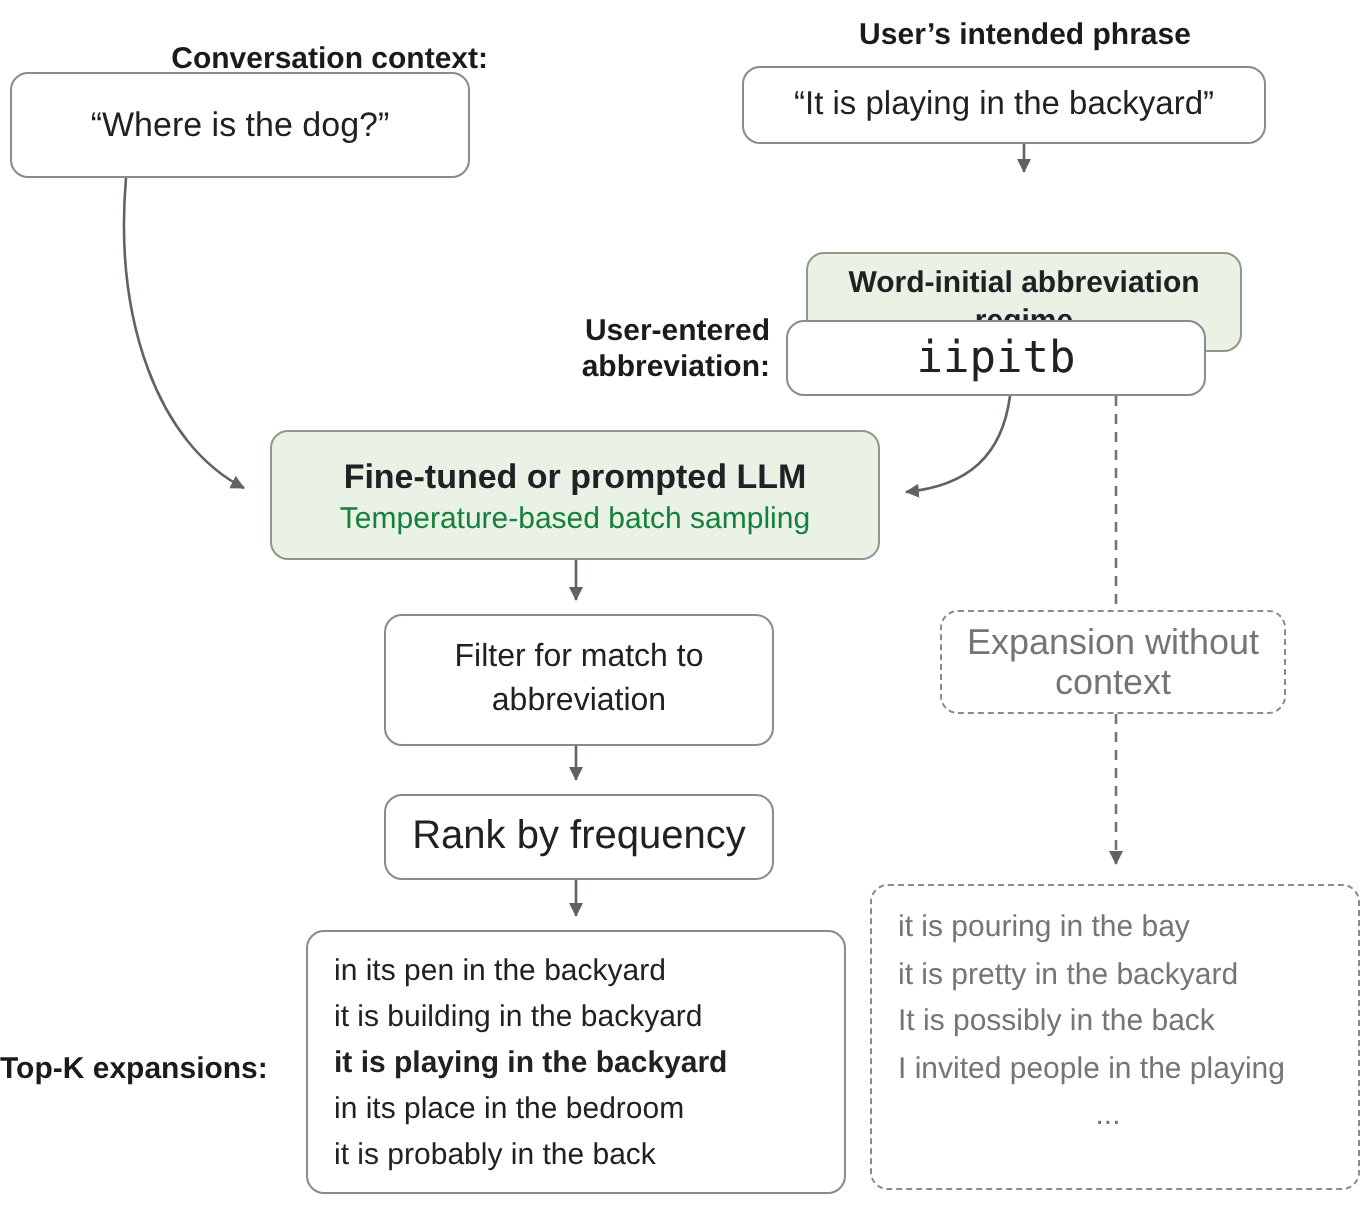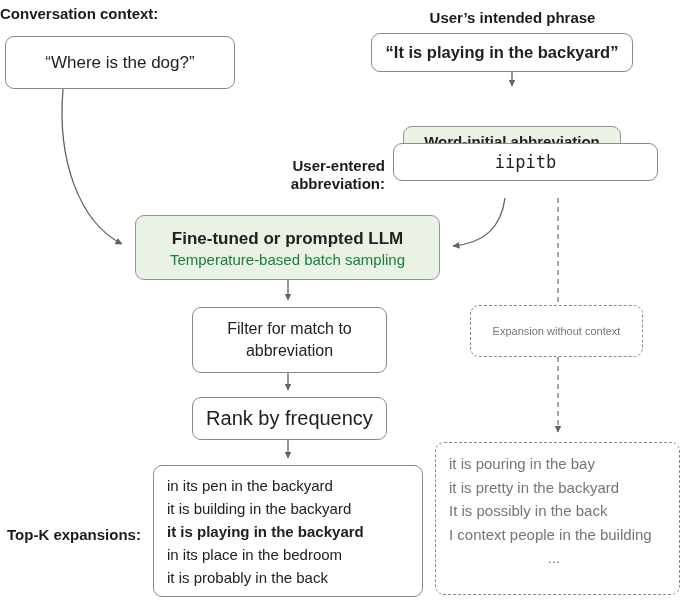--- a/index.html
+++ b/index.html
@@ -11,45 +11,45 @@
     position:absolute;box-sizing:border-box;background:#ffffff;
     border:1.4px solid #8a8a8a;border-radius:9px;
     display:flex;align-items:center;justify-content:center;
     text-align:center;
   }
   .node.green{background:#e9f2e4;border-color:#8e998c;}
   .node.dashed{border-style:dashed;color:#757575;}
   .label{position:absolute;font-weight:bold;font-size:15px;color:#1b1b1b;}
   .prelines{white-space:pre-line;}
   .ctx-box{left:5px;top:36px;width:230px;height:53px;font-size:17px;}
-  .phrase-box{left:371px;top:33px;width:262px;height:39px;font-size:16.5px;font-weight:bold;}
+  .phrase-box{left:371px;top:33px;width:262px;height:39px;font-size:16.5px;}
   .regime-box{left:403px;top:92px;width:218px;height:50px;font-size:15px;font-weight:bold;line-height:19px;margin-top:34px;}
-  .abbr-box{left:393px;top:143px;width:265px;height:38px;font-family:"DejaVu Sans Mono",monospace;font-size:17px;}
+  .abbr-box{left:393px;top:160px;width:210px;height:38px;font-family:"DejaVu Sans Mono",monospace;font-size:22px;}
   .llm-box{left:135px;top:215px;width:305px;height:65px;flex-direction:column;padding-top:2px;}
   .llm-title{font-size:17px;font-weight:bold;line-height:22px;}
   .llm-sub{font-size:15px;color:#15803d;line-height:19px;}
   .filter-box{left:192px;top:307px;width:195px;height:66px;font-size:16px;line-height:22px;padding:16px 10px;}
   .rank-box{left:192px;top:397px;width:195px;height:43px;font-size:20px;}
   .topk-box{
     left:153px;top:465px;width:270px;height:132px;
     display:block;text-align:left;font-size:15px;line-height:23px;
     padding:8px 24px 0 13px;
   }
   .topk-box .bold{font-weight:bold;}
-  .expansion-box{left:470px;top:305px;width:173px;height:52px;font-size:11px;line-height:20px;padding:0 8px;}
+  .expansion-box{left:470px;top:305px;width:173px;height:52px;font-size:18px;line-height:20px;padding:0 8px;}
   .nocontext-box{
     left:435px;top:442px;width:245px;height:153px;
     display:block;text-align:left;font-size:15px;line-height:23.5px;
     padding:9px 6px 0 13px;
   }
   .nocontext-box .ellipsis{text-align:center;padding-right:14px;}
-  .lbl-conversation{left:0;top:5px;width:244px;text-align:left;}
+  .lbl-conversation{left:0;top:21px;width:244px;text-align:right;}
   .lbl-intended{left:371px;top:9px;width:283px;text-align:center;}
   .lbl-abbrev{left:230px;top:157px;width:155px;text-align:right;line-height:18px;}
-  .lbl-topk{left:0;top:526px;width:148px;text-align:center;}
+  .lbl-topk{left:0;top:526px;width:148px;text-align:left;}
   #arrows{position:absolute;left:0;top:0;pointer-events:none;}
 </style>
 </head>
 <body>
 
 <div id="canvas">
 
   <svg id="arrows" width="686" height="603" viewBox="0 0 686 603">
     <defs>
       <marker id="ah" markerUnits="userSpaceOnUse" markerWidth="9" markerHeight="9" refX="6.5" refY="3.5" orient="auto">
@@ -114,17 +114,17 @@
   </div>
 
   <div class="node dashed expansion-box">
     <span>Expansion without context</span>
   </div>
 
   <div class="node dashed nocontext-box">
     <div>it is pouring in the bay</div>
     <div>it is pretty in the backyard</div>
     <div>It is possibly in the back</div>
-    <div>I context people in the building</div>
+    <div>I invited people in the playing</div>
     <div class="ellipsis">...</div>
   </div>
 
 </div>
 
 </body></html>

